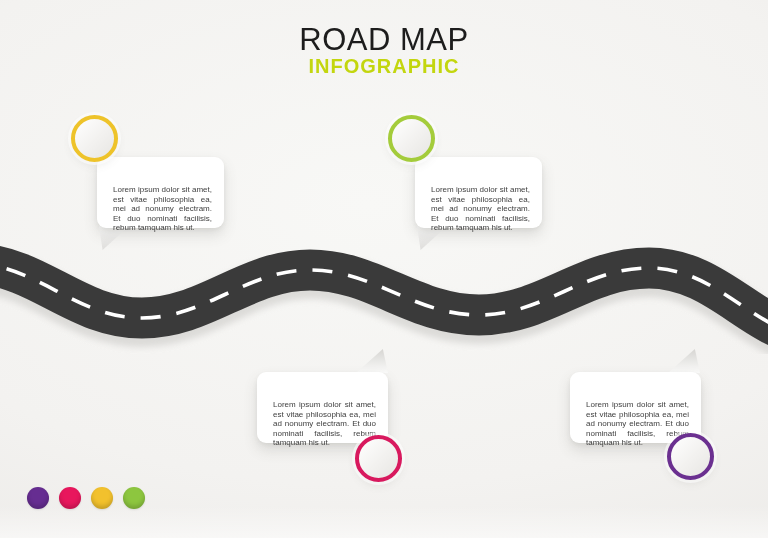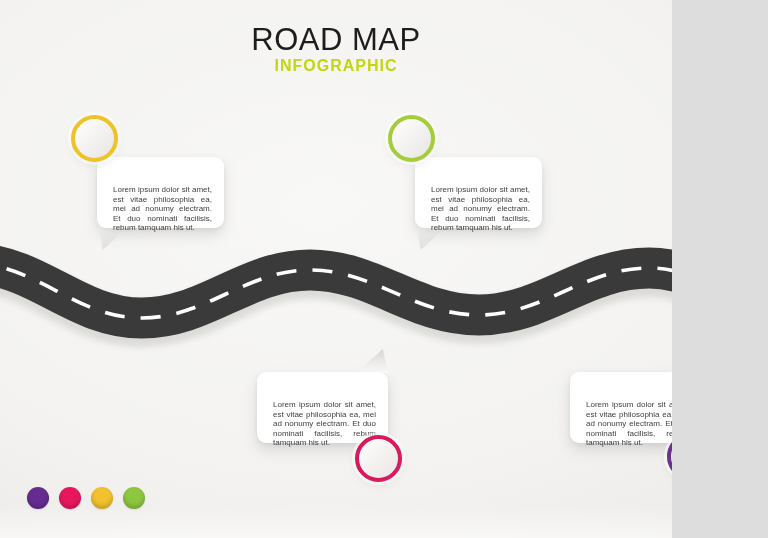--- a/index.html
+++ b/index.html
@@ -1,27 +1,27 @@
 <!DOCTYPE html>
 <html style="--title: #1d1d1d; --subtitle-accent: #c3d60e; --road: #3a3a3a; --road-dash: #ffffff; --road-shadow: #cfcecb;"><head>
 <meta charset="utf-8">
 <style>
   html,body{margin:0;padding:0;background:#ddd;}
   .stage{
-    position:relative;width:672px;height:538px;overflow:hidden;
+    position:relative;width:768px;height:538px;overflow:hidden;
     background:
       linear-gradient(to bottom, rgba(255,255,255,0) 94%, rgba(255,255,255,.55) 100%),
       radial-gradient(120% 95% at 48% 38%, #f8f8f6 0%, #f3f2f0 55%, #e9e7e4 100%);
     font-family:"Liberation Sans", sans-serif;
   }
 
   
   .header{position:absolute;top:24px;left:0;width:100%;text-align:center;}
   .title{font-size:31px;line-height:32px;font-weight:500;letter-spacing:.5px;color:var(--title,#1d1d1d);}
-  .subtitle{font-size:16px;line-height:18px;font-weight:700;letter-spacing:1px;color:var(--subtitle-accent,#c3d60e);margin-top:1px;}
+  .subtitle{font-size:20px;line-height:18px;font-weight:700;letter-spacing:1px;color:var(--subtitle-accent,#c3d60e);margin-top:1px;}
 
   
   .road-svg{position:absolute;left:0;top:0;z-index:1;}
 
   
   .callout{
     position:absolute;z-index:3;background:#fff;border-radius:9px;
     box-shadow:0 7px 14px rgba(90,88,80,.16), 0 2px 4px rgba(90,88,80,.08);
   }
   .callout .txt{

